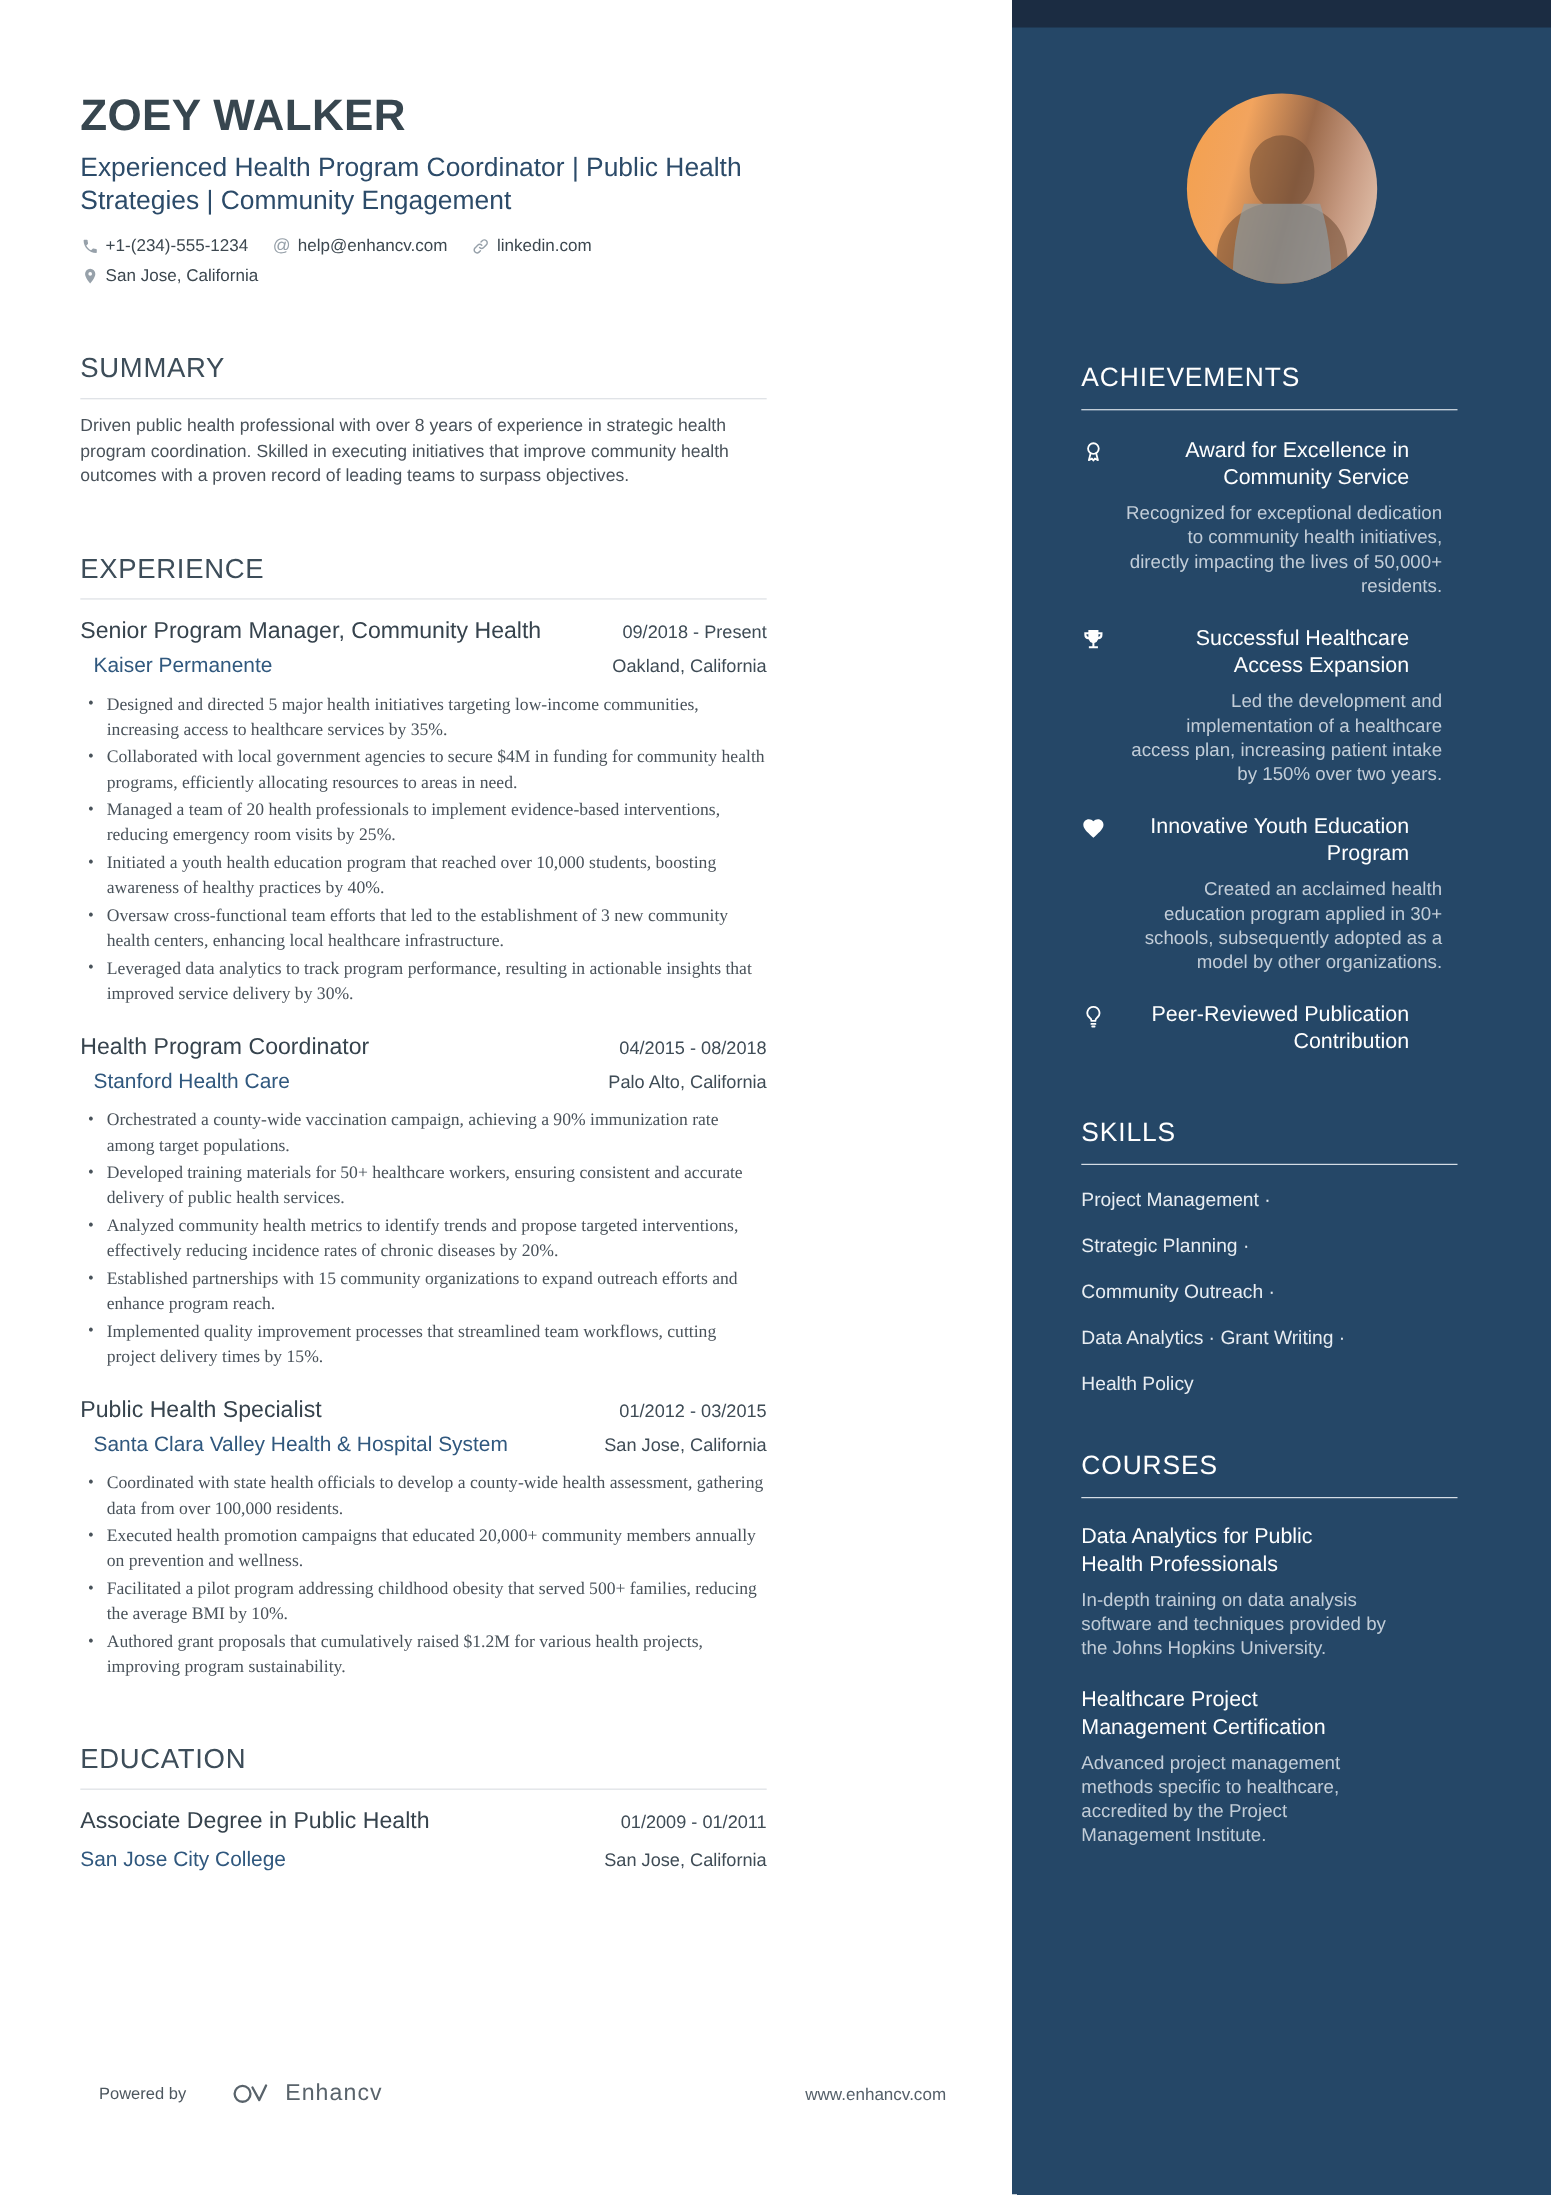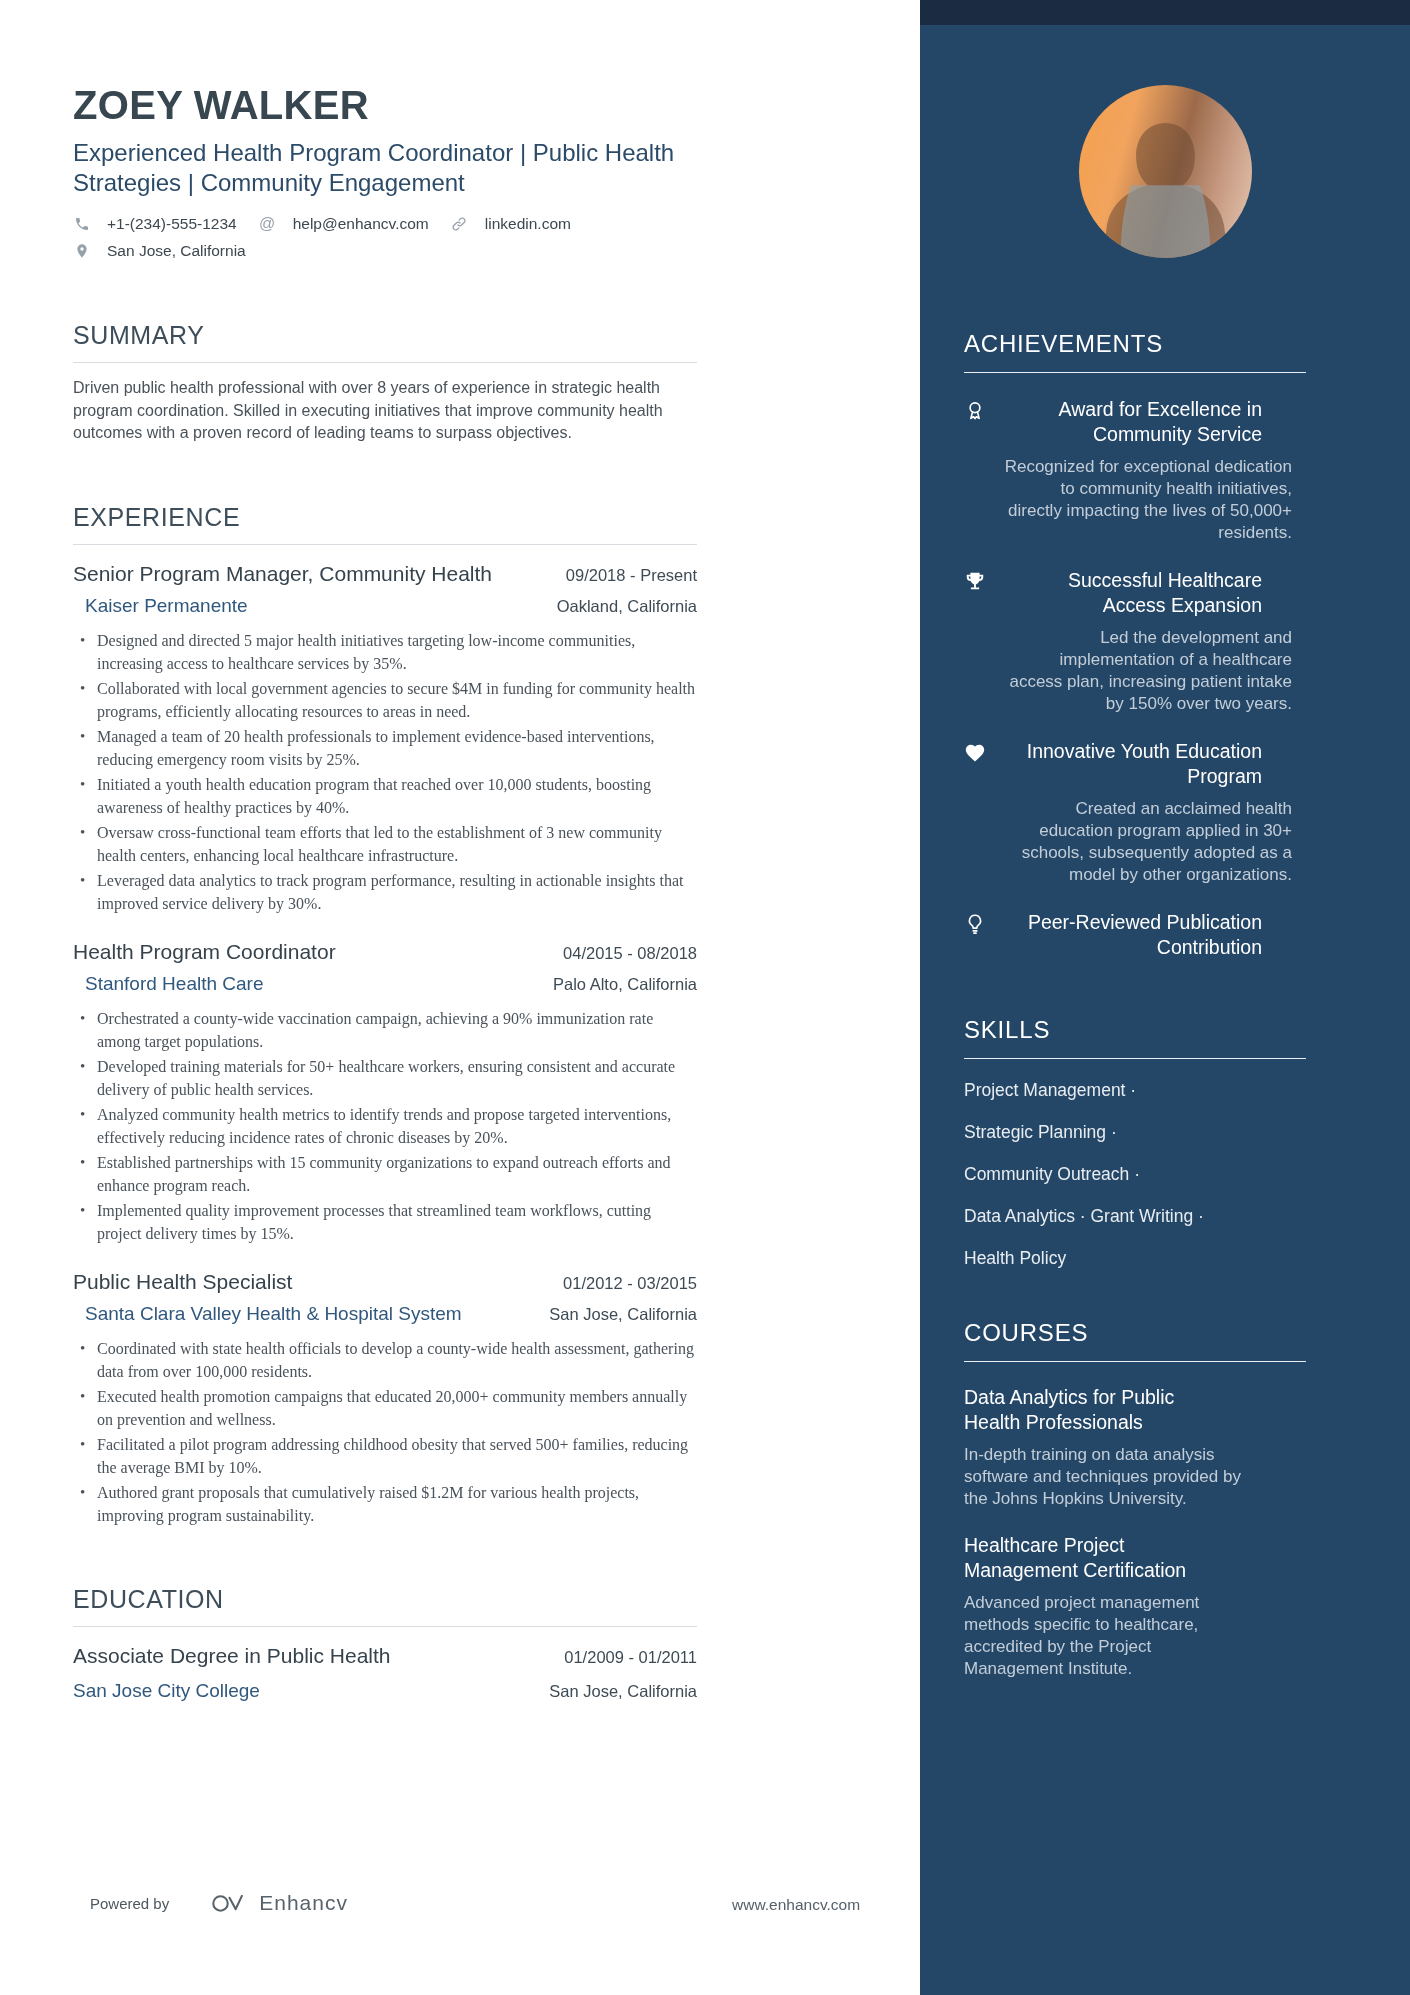--- a/index.html
+++ b/index.html
@@ -6,21 +6,21 @@
   body{
     width:1410px;height:1995px;position:relative;background:#ffffff;
     font-family:"Liberation Sans", sans-serif;color:#49525a;overflow:hidden;
   }
   
   .main{position:absolute;left:73px;top:0;width:624px;}
   .name{margin:84px 0 0;font-size:40px;line-height:42px;font-weight:700;color:#37464f;letter-spacing:.3px;}
   .headline{margin-top:12px;font-size:24px;line-height:30px;color:#2c4b69;}
   .contact{margin-top:13px;display:flex;flex-wrap:wrap;column-gap:22px;row-gap:2px;align-items:center;
            font-size:15.5px;line-height:25px;color:#3c474f;}
-  .contact .citem{display:flex;align-items:center;gap:17px;}
+  .contact .citem{display:flex;align-items:center;gap:6px;}
   .cicon{width:17px;height:17px;color:#97a1aa;flex:none;display:inline-flex;align-items:center;justify-content:center;}
   .cicon svg{width:16px;height:16px;display:block;}
   .at-glyph{font-size:16px;color:#97a1aa;}
   .section{margin-top:58px;}
   .sec-h{font-size:25px;line-height:28px;font-weight:400;color:#3d4d59;letter-spacing:.6px;
          padding-bottom:13px;border-bottom:1px solid #d9dde1;margin:0;}
   .summary-text{margin:14px 0 0;font-size:16px;line-height:22.5px;color:#49525a;}
   .job{margin-top:24px;}
   .job:first-of-type{margin-top:16px;}
   .row{display:flex;justify-content:space-between;align-items:baseline;}
@@ -41,21 +41,21 @@
   .logo{margin-left:42px;display:flex;align-items:center;gap:10px;color:#59636b;}
   .logo svg{width:38px;height:26px;display:block;}
   .brand{font-size:21px;letter-spacing:1px;color:#59636b;}
   .site-url{position:absolute;left:732px;top:1896px;font-size:15.5px;color:#55606a;}
   
   .sidebar{position:absolute;top:0;right:0;width:490px;height:1995px;background:#254767;}
   .top-strip{height:25px;background:#1b2c42;}
   .avatar{width:173px;height:173px;border-radius:50%;margin:60px auto 0;position:relative;overflow:hidden;
           background:linear-gradient(105deg,#f4a04c 0%,#f2a45e 28%,#9c6a4a 55%,#c99d85 78%,#e8cab5 100%);}
   .avatar svg{position:absolute;left:0;top:0;width:100%;height:100%;}
-  .sb-content{padding:0 35px 0 44px;}
+  .sb-content{padding:0 35px 0 63px;}
   .sb-h{margin:0;font-size:24px;line-height:27px;font-weight:400;color:#ffffff;letter-spacing:.8px;
         padding-bottom:15px;border-bottom:1px solid #e9eef3;width:342px;box-sizing:border-box;}
   .sb-sec-ach{margin-top:72px;}
   .ach-item{margin-top:24px;display:flex;text-align:right;}
   .ach-ico{width:40px;flex:none;padding-top:3px;color:#ffffff;}
   .ach-ico svg{width:22px;height:22px;display:block;}
   .ach-title{font-size:19.5px;line-height:25px;color:#ffffff;max-width:258px;}
   .ach-text{margin-top:9px;font-size:17px;line-height:22px;color:#c2cdd8;max-width:288px;}
   .sb-sec-skills{margin-top:56px;}
   .skill{margin-top:21px;font-size:17.5px;line-height:21px;color:#e8edf2;}

